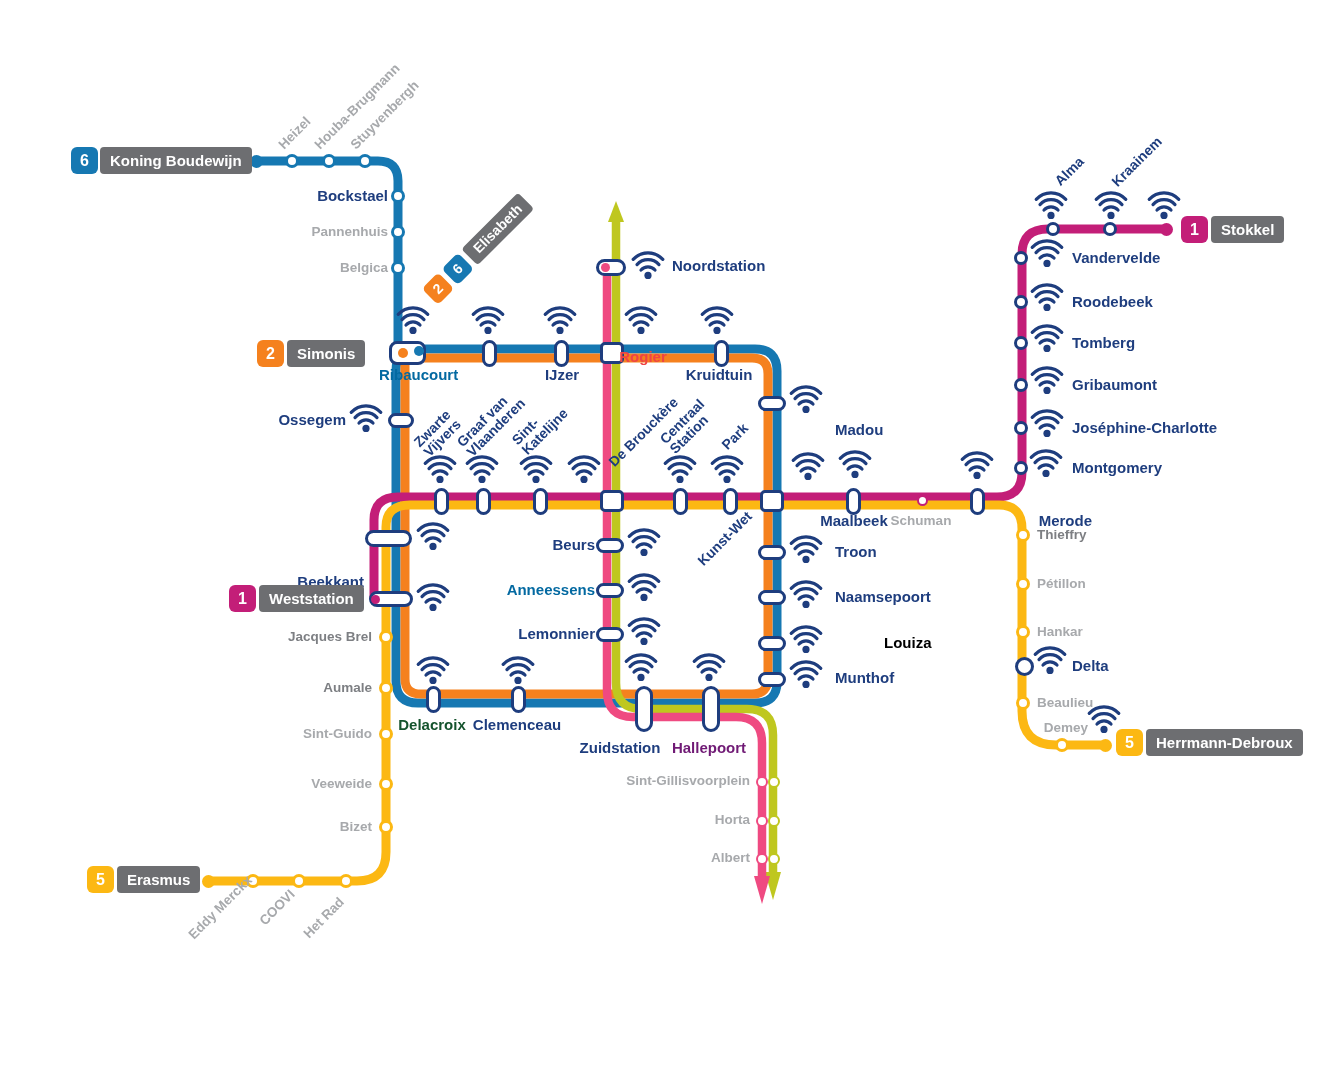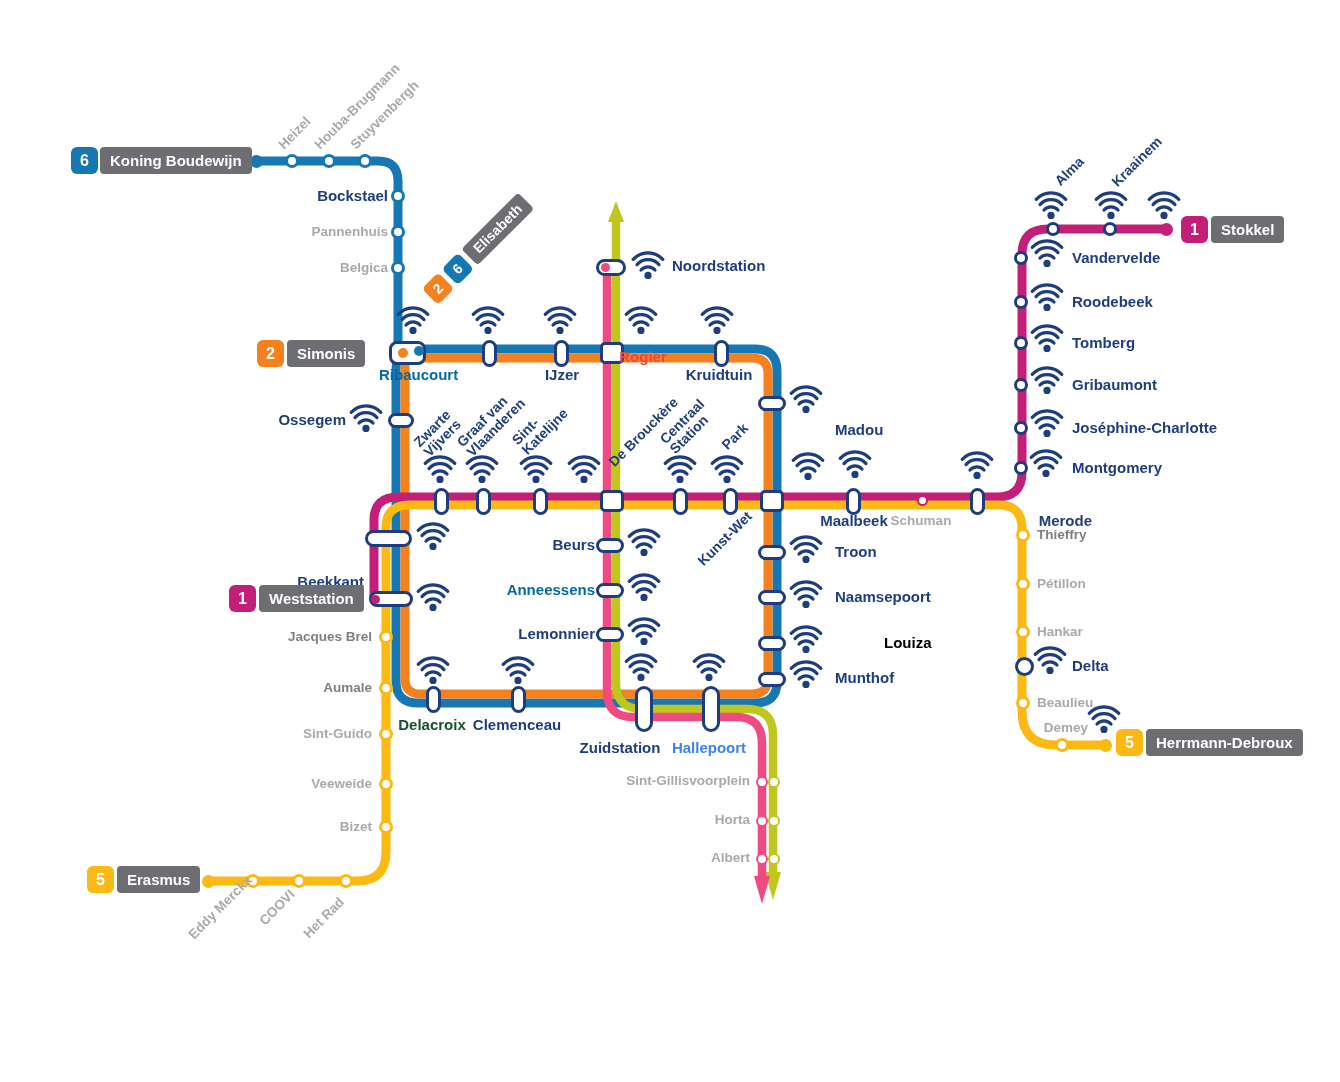--- a/index.html
+++ b/index.html
@@ -311,21 +311,21 @@
       </svg>
       <div class="marker cap" style="left: 635px; top: 686px; width: 18px; height: 46px; border: 3px solid rgb(30, 61, 126);"></div>
       <div class="lbl lbl-navy" style="color: rgb(30, 61, 126); left: 510px; width: 220px; text-align: center; top: 739px;">Zuidstation</div>
       <svg viewBox="0 0 38 30" width="38" height="30" class="wifi" style="left: 622px; top: 652px;">
         <path d="M12,20 a9.5,9.5 0 0 1 14,0" fill="none" stroke="#1e3d7e" stroke-width="3.2" stroke-linecap="round"></path>
         <path d="M8,14.6 a14.8,14.8 0 0 1 22,0" fill="none" stroke="#1e3d7e" stroke-width="3.2" stroke-linecap="round"></path>
         <path d="M4.2,9.4 a20,20 0 0 1 29.6,0" fill="none" stroke="#1e3d7e" stroke-width="3.2" stroke-linecap="round"></path>
         <circle cx="19" cy="25.4" r="3.6" fill="#1e3d7e"></circle>
       </svg>
       <div class="marker cap" style="left: 702px; top: 686px; width: 18px; height: 46px; border: 3px solid rgb(30, 61, 126);"></div>
-      <div class="lbl lbl-navy" style="color: #3b82f6; left: 599px; width: 220px; text-align: center; top: 739px;">Hallepoort</div>
+      <div class="lbl lbl-navy" style="color: #701a75; left: 599px; width: 220px; text-align: center; top: 739px;">Hallepoort</div>
       <svg viewBox="0 0 38 30" width="38" height="30" class="wifi" style="left: 690px; top: 652px;">
         <path d="M12,20 a9.5,9.5 0 0 1 14,0" fill="none" stroke="#1e3d7e" stroke-width="3.2" stroke-linecap="round"></path>
         <path d="M8,14.6 a14.8,14.8 0 0 1 22,0" fill="none" stroke="#1e3d7e" stroke-width="3.2" stroke-linecap="round"></path>
         <path d="M4.2,9.4 a20,20 0 0 1 29.6,0" fill="none" stroke="#1e3d7e" stroke-width="3.2" stroke-linecap="round"></path>
         <circle cx="19" cy="25.4" r="3.6" fill="#1e3d7e"></circle>
       </svg>
       <div class="ring" style="left: 756px; top: 776px; width: 12px; height: 12px; border: 2.8px solid rgb(239, 74, 129);"></div>
       <div class="ring" style="left: 768px; top: 776px; width: 12px; height: 12px; border: 2.8px solid rgb(191, 199, 31);"></div>
       <div class="lbl lbl-grey" style="color: rgb(167, 169, 172); right: 590px; top: 772px; text-align: right;">Sint-Gillisvoorplein</div>
       <div class="ring" style="left: 756px; top: 815px; width: 12px; height: 12px; border: 2.8px solid rgb(239, 74, 129);"></div>

